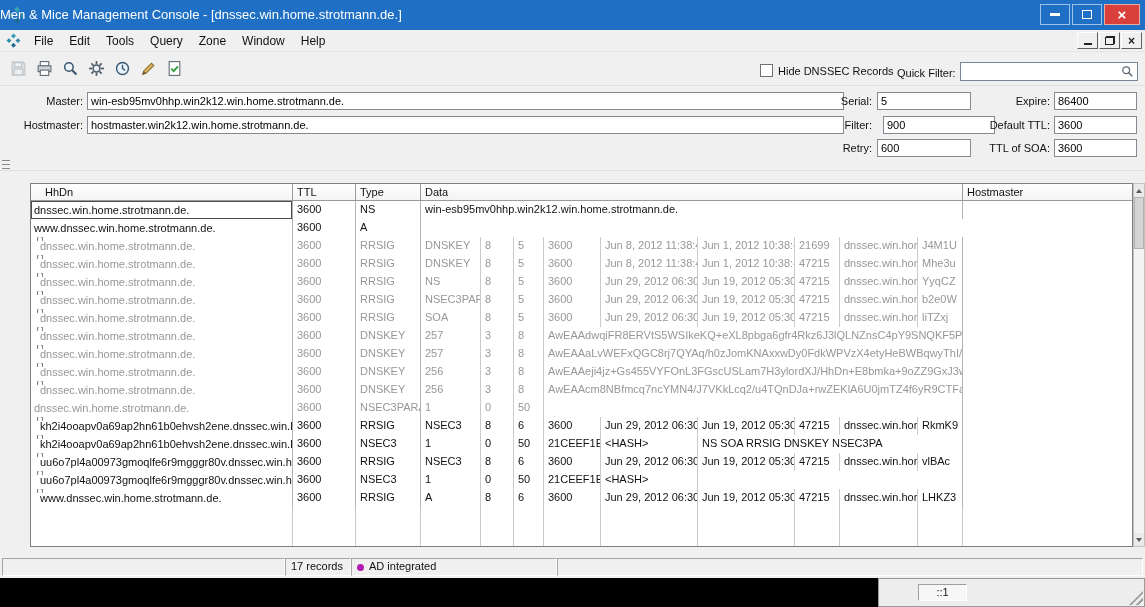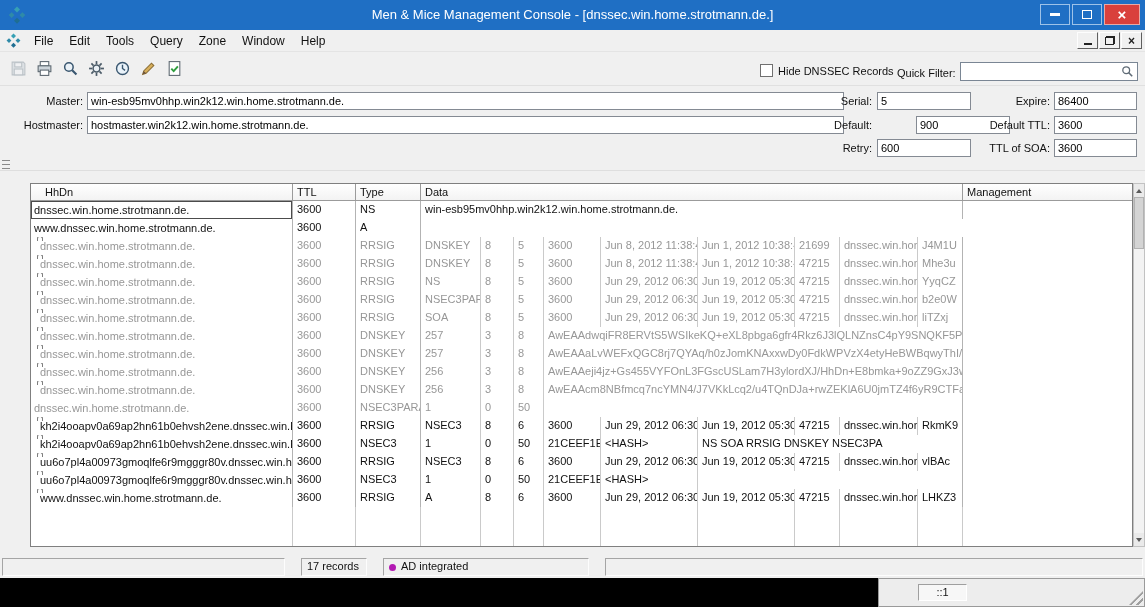--- a/index.html
+++ b/index.html
@@ -2,21 +2,21 @@
 <html style="--titlebar: #1f6fc4; --close-btn: #d9403c; --ad-dot: #b21ab2; --dim-text: #979797;"><head>
 <meta charset="utf-8">
 <style>
   *{margin:0;padding:0;box-sizing:border-box}
   html,body{width:1145px;height:607px;overflow:hidden;background:#000}
   body{font-family:"Liberation Sans","DejaVu Sans",sans-serif;position:relative;font-size:11px;color:#111}
   .app{position:absolute;left:0;top:0;width:1145px;height:578px;background:#f0f0f0}
 
   
   .titlebar{position:absolute;left:0;top:0;width:100%;height:30px;background:var(--titlebar,#1f6fc4)}
-  .title{position:absolute;left:0;right:0;top:7px;text-align:center;color:#fff;font-size:13px;white-space:nowrap}
+  .title{position:absolute;left:0;right:0;top:7px;color:#fff;font-size:13px;white-space:nowrap}
   .win-icon{position:absolute;left:8px;top:6px;width:18px;height:18px}
   .caption-btns{position:absolute;right:5px;top:4px;display:flex;gap:2px}
   .cap{width:30px;height:21px;border:1px solid #9dc2e8;display:flex;align-items:center;justify-content:center;cursor:default}
   .cap.close{background:var(--close-btn,#d9403c);width:36px;border-color:#e8a9a5}
   .g-min{width:10px;height:3px;background:#fff}
   .g-max{width:10px;height:9px;border:1px solid #fff}
   .g-close{color:#fff;font-size:15px;line-height:15px;font-weight:bold}
 
   
   .menubar{position:absolute;left:0;top:30px;width:100%;height:22px;background:#f0f0f0;display:flex;align-items:center;border-bottom:1px solid #e4e4e4}
@@ -42,21 +42,21 @@
   .qf-input{width:178px;height:19px;border:1px solid #7a8694;background:#fff;font-family:inherit;font-size:11px;padding:0 18px 0 3px}
   .qf-mag{position:absolute;right:4px;top:3px}
 
   
   .form{position:absolute;left:0;top:86px;width:100%;height:76px}
   .lbl{position:absolute;text-align:right;line-height:18px;font-size:11px;white-space:nowrap}
   .inp{position:absolute;height:18px;border:1px solid #848a93;background:#fff;font-family:inherit;font-size:11px;padding:0 3px}
   .l-master{left:5px;top:6px;width:78px}    .i-master{left:87px;top:6px;width:757px}
   .l-hostm{left:5px;top:30px;width:78px}    .i-hostm{left:87px;top:30px;width:757px}
   .l-serial{left:806px;top:6px;width:66px}  .i-serial{left:877px;top:6px;width:94px}
-  .l-refresh{left:806px;top:30px;width:66px}.i-refresh{left:916px;top:30px;width:94px}
+  .l-refresh{left:806px;top:30px;width:66px}.i-refresh{left:883px;top:30px;width:112px}
   .l-retry{left:806px;top:53px;width:66px}  .i-retry{left:877px;top:53px;width:94px}
   .l-expire{left:958px;top:6px;width:92px}  .i-expire{left:1054px;top:6px;width:83px}
   .l-dttl{left:958px;top:30px;width:92px}   .i-dttl{left:1054px;top:30px;width:83px}
   .l-soattl{left:958px;top:53px;width:92px} .i-soattl{left:1054px;top:53px;width:83px}
 
   .divider{position:absolute;left:0;top:170px;width:100%;border-top:1px solid #dedede}
   .left-grip{position:absolute;left:2px;top:160px;width:8px;height:1px;background:#8a8a8a;box-shadow:0 4px 0 #8a8a8a,0 8px 0 #8a8a8a}
 
   
   .grid{position:absolute;left:30px;top:183px;width:1103px;height:364px;background:#fff;border:1px solid #7f7f7f;display:flex;flex-direction:column;overflow:hidden}
@@ -84,21 +84,21 @@
 
   
   .vscroll{position:absolute;left:1133px;top:183px;width:12px;height:364px;background:#f3f3f3;border:1px solid #c2c2c2}
   .sb-up,.sb-down{position:absolute;left:0;width:10px;height:13px;background:#eaeaea;display:flex;align-items:center;justify-content:center}
   .sb-up{top:0}.sb-down{bottom:0}
   .tri-up{width:0;height:0;border:3px solid transparent;border-bottom:4px solid #5a5a5a;margin-top:-3px}
   .tri-down{width:0;height:0;border:3px solid transparent;border-top:4px solid #5a5a5a;margin-bottom:-3px}
   .sb-thumb{position:absolute;left:0;top:13px;width:10px;height:52px;background:#d4d4d4;border:1px solid #b2b2b2}
 
   
-  .statusbar{position:absolute;left:0;top:556px;width:1145px;height:22px;background:#f0f0f0;display:flex;gap:16px;padding:2px}
+  .statusbar{position:absolute;left:0;top:556px;width:1145px;height:22px;background:#f0f0f0;display:flex;gap:0;padding:2px}
   .pane{border:1px solid;border-color:#a5a5a5 #fdfdfd #fdfdfd #a5a5a5;font-size:11px;line-height:15px;padding:0 5px;white-space:nowrap;overflow:hidden}
   .p1{width:283px}.p2{width:66px}.p3{width:206px}.p4{flex:1}
   .ad-dot{display:inline-block;width:7px;height:7px;border-radius:50%;background:var(--ad-dot,#b21ab2);margin-right:5px;vertical-align:-1px}
 
   
   .corner{position:absolute;left:878px;top:578px;width:267px;height:29px;background:#ededed;border:1px solid #9a9a9a}
   .addr{position:absolute;left:39px;top:5px;width:49px;height:17px;background:#f7f7f7;border:1px solid;border-color:#9f9f9f #fff #fff #9f9f9f;text-align:center;line-height:15px;font-size:11px}
   .grip{position:absolute;right:1px;bottom:1px;width:14px;height:14px;background:repeating-linear-gradient(-45deg,transparent 0 3px,#9f9f9f 3px 5px);clip-path:polygon(100% 0,100% 100%,0 100%)}
 </style>
 </head>
@@ -230,42 +230,42 @@
     </span>
   </div>
 
   <div class="form">
     <span class="lbl l-master">Master:</span>
     <input class="inp i-master" value="win-esb95mv0hhp.win2k12.win.home.strotmann.de." style="">
     <span class="lbl l-hostm">Hostmaster:</span>
     <input class="inp i-hostm" value="hostmaster.win2k12.win.home.strotmann.de." style="">
     <span class="lbl l-serial">Serial:</span>
     <input class="inp i-serial" value="5" style="">
-    <span class="lbl l-refresh">Default:</span>
+    <span class="lbl l-refresh">Filter:</span>
     <input class="inp i-refresh" value="900" style="">
     <span class="lbl l-retry">Retry:</span>
     <input class="inp i-retry" value="600" style="">
     <span class="lbl l-expire">Expire:</span>
     <input class="inp i-expire" value="86400" style="">
     <span class="lbl l-dttl">Default TTL:</span>
     <input class="inp i-dttl" value="3600" style="">
     <span class="lbl l-soattl">TTL of SOA:</span>
     <input class="inp i-soattl" value="3600" style="">
   </div>
 
   <div class="divider"></div>
   <div class="left-grip"></div>
 
   <div class="grid">
     <div class="ghead">
       <div class="hc h-name">HhDn</div>
       <div class="hc h-ttl">TTL</div>
       <div class="hc h-type">Type</div>
       <div class="hc h-data">Data</div>
-      <div class="hc h-ts">Management</div>
+      <div class="hc h-ts">Hostmaster</div>
     </div>
     <div class="gbody">
   <div class="row">
     <div class="c-name focus">
             <span class="lockbox"></span>
             <span class="nm">dnssec.win.home.strotmann.de.</span>
           </div>
     <div class="c-ttl">3600</div>
     <div class="c-type">NS</div>
     <div class="c-data">

